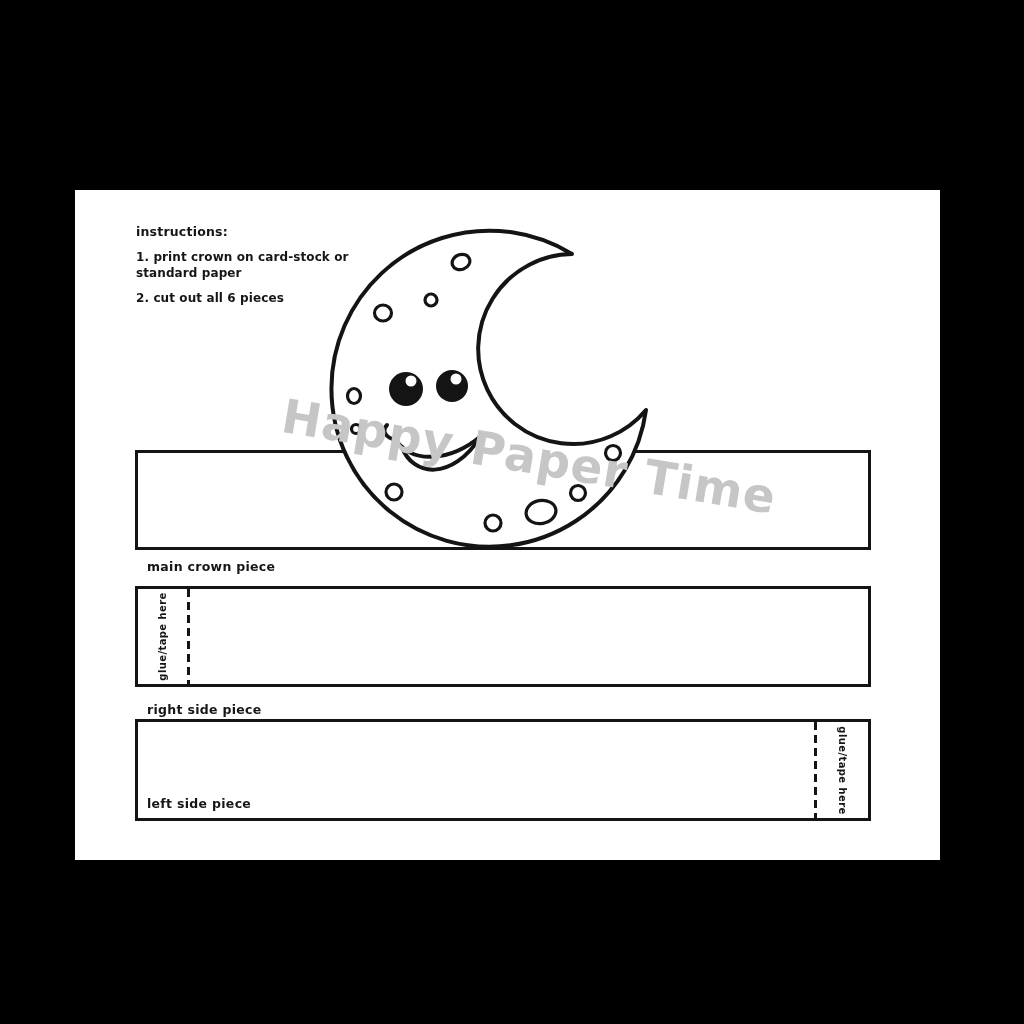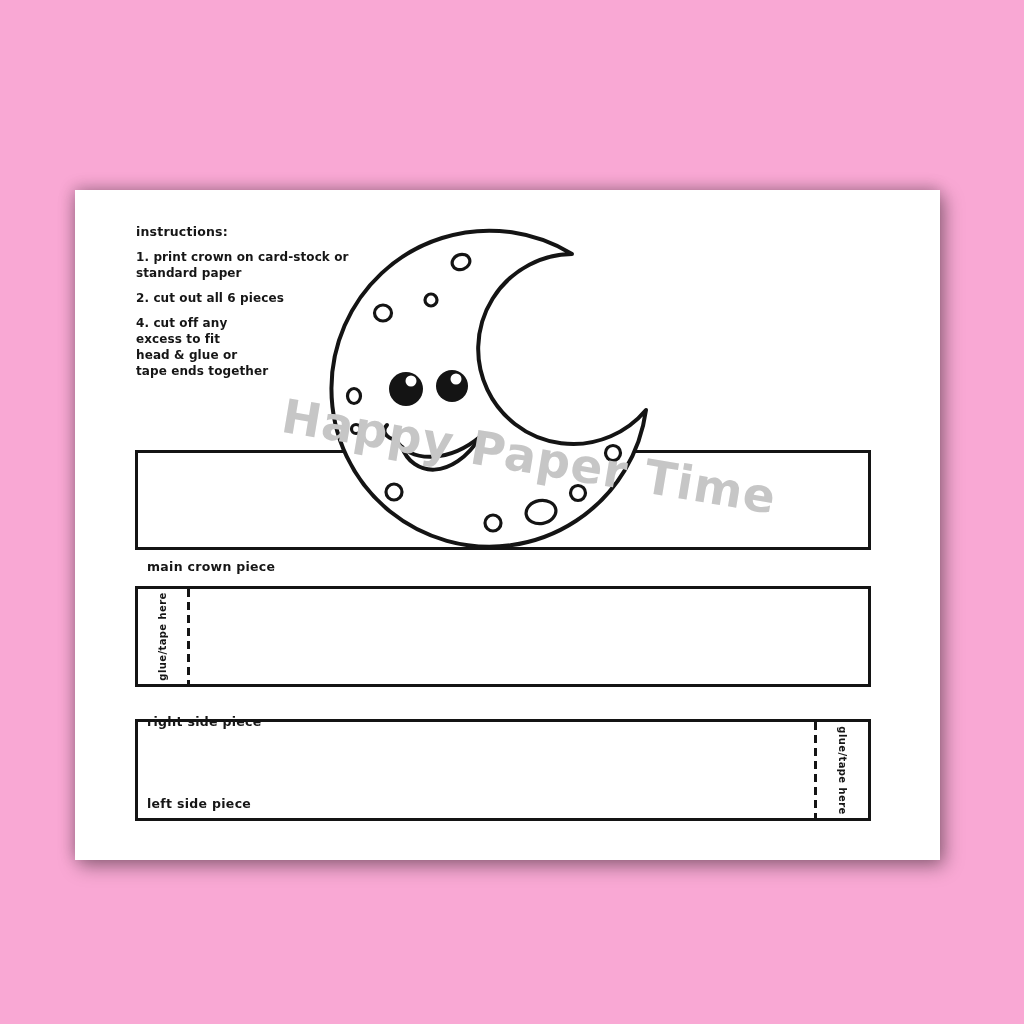--- a/index.html
+++ b/index.html
@@ -1,19 +1,19 @@
 <!DOCTYPE html>
 <html><head>
 <meta charset="utf-8">
 <style>
   html,body{margin:0;padding:0;}
   .scene{
     position:relative;
     width:1024px;height:1024px;
-    background:#f9a8d4;
+    background:#000000;
     overflow:hidden;
     font-family:"DejaVu Sans","Liberation Sans",sans-serif;
   }
   .paper{
     position:absolute;
     left:75px;top:190px;
     width:865px;height:670px;
     background:#ffffff;
     box-shadow:4px 6px 18px rgba(0,0,0,0.40), -2px -3px 14px rgba(0,0,0,0.18);
   }
@@ -41,21 +41,21 @@
   }
   .band-main{left:60px;top:260px;width:736px;height:100px;}
   .band-right{left:60px;top:396px;width:736px;height:101px;}
   .band-left{left:60px;top:529px;width:736px;height:102px;}
   .piece-label{
     position:absolute;left:72px;
     font-size:12.5px;font-weight:bold;letter-spacing:.3px;color:#161616;
     z-index:2;
   }
   .label-main{top:369px;text-align:right;}
-  .label-right{top:524px;}
+  .label-right{top:512px;}
   .label-left{top:606px;}
   
   .tab{
     position:absolute;top:0;bottom:0;
     display:flex;align-items:center;justify-content:center;
   }
   .tab-right{left:0;width:49px;}
   .tab-left{right:0;width:51px;}
   .dash-line{
     position:absolute;top:0;bottom:0;width:3px;
@@ -89,24 +89,20 @@
 <body>
 
 <div class="scene">
   <div class="paper">
 
     <div class="instructions">
       <div class="ins-title">instructions:</div>
       <p class="ins-step">1. print crown on card-stock or
 standard paper</p>
       <p class="ins-step">2. cut out all 6 pieces</p>
-      <p class="ins-step">4. cut off any
-excess to fit
-head &amp; glue or
-tape ends together</p>
     </div>
 
     <div class="band band-main"></div>
     <div class="piece-label label-main">main crown piece</div>
 
     <div class="band band-right">
       <div class="tab tab-right">
         <span class="vtext rot-ccw">glue/tape here</span>
       </div>
       <div class="dash-line dash-right"></div>

